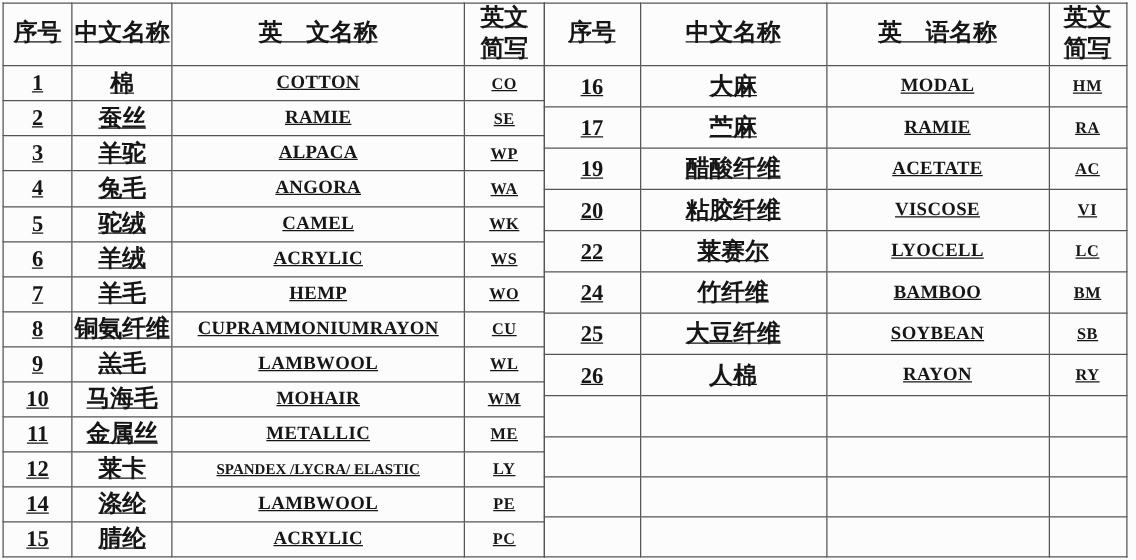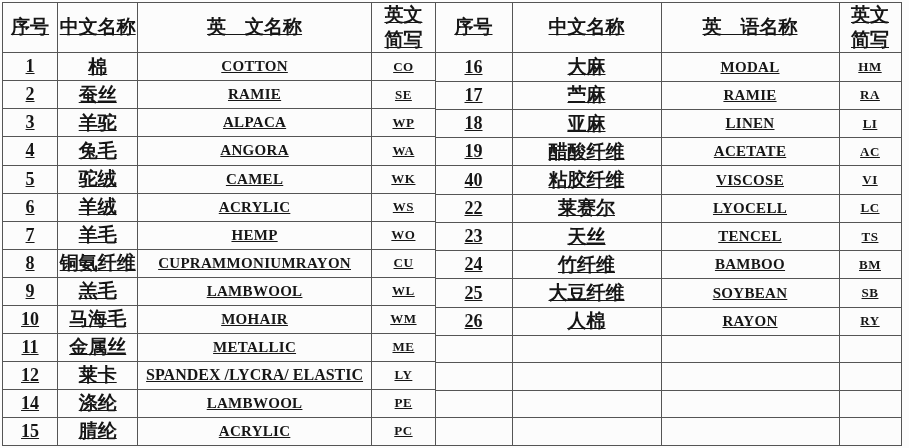--- a/index.html
+++ b/index.html
@@ -33,21 +33,21 @@
   thead tr { height: 49px; }
   tbody tr { height: 26.3px; }
   th {
     font-size: 19px;
     line-height: 1.3;
     white-space: pre-line; 
   }
   td.no   { font-size: 18px; }
   td.cn   { font-size: 19px; white-space: nowrap; }
   td.en   { font-size: 15px; letter-spacing: 0.3px; white-space: nowrap; }
-  td.en.condensed { font-size: 16px; letter-spacing: 0; }
+  td.en.condensed { font-size: 12px; letter-spacing: 0; }
   td.abbr { font-size: 13px; letter-spacing: 0.5px; }
 </style>
 </head>
 <body>
 
 <div class="page">
   <div class="tables">
 
     <table class="t-left">
       <colgroup>
@@ -193,55 +193,43 @@
             <td class="abbr">HM</td>
           </tr>
 
           <tr>
             <td class="no">17</td>
             <td class="cn">苎麻</td>
             <td class="en">RAMIE</td>
             <td class="abbr">RA</td>
           </tr>
 
-          <tr>
-            <td class="no">18</td>
-            <td class="cn">亚麻</td>
-            <td class="en">LINEN</td>
-            <td class="abbr">LI</td>
-          </tr>
 
           <tr>
             <td class="no">19</td>
             <td class="cn">醋酸纤维</td>
             <td class="en">ACETATE</td>
             <td class="abbr">AC</td>
           </tr>
 
           <tr>
-            <td class="no">40</td>
+            <td class="no">20</td>
             <td class="cn">粘胶纤维</td>
             <td class="en">VISCOSE</td>
             <td class="abbr">VI</td>
           </tr>
 
 
           <tr>
             <td class="no">22</td>
             <td class="cn">莱赛尔</td>
             <td class="en">LYOCELL</td>
             <td class="abbr">LC</td>
           </tr>
 
-          <tr>
-            <td class="no">23</td>
-            <td class="cn">天丝</td>
-            <td class="en">TENCEL</td>
-            <td class="abbr">TS</td>
-          </tr>
 
           <tr>
             <td class="no">24</td>
             <td class="cn">竹纤维</td>
             <td class="en">BAMBOO</td>
             <td class="abbr">BM</td>
           </tr>
 
           <tr>
             <td class="no">25</td>

